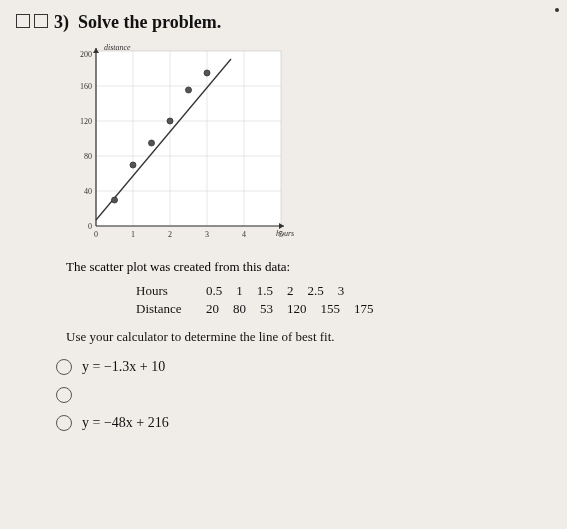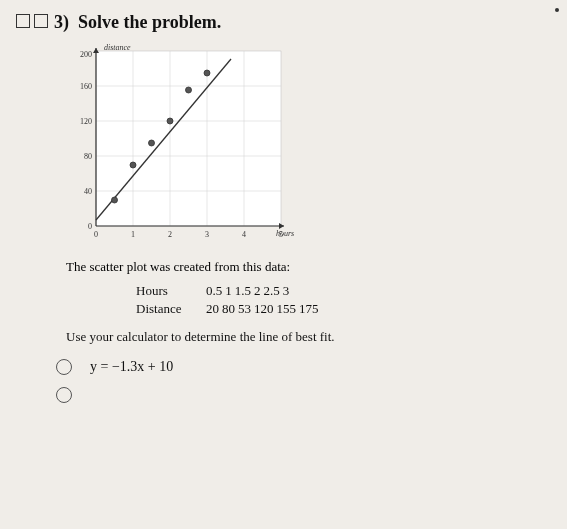--- a/index.html
+++ b/index.html
@@ -56,21 +56,21 @@
       display: flex;
       gap: 0;
       margin-bottom: 2px;
     }
     .data-label {
       width: 70px;
       font-weight: normal;
     }
     .data-values {
       display: flex;
-      gap: 3px;
+      gap: 14px;
       justify-content: center;
     }
     .calc-text {
       font-size: 13px;
       margin-left: 50px;
       margin-bottom: 14px;
     }
     .options {
       margin-left: 40px;
       display: flex;
@@ -86,21 +86,20 @@
     .radio-circle {
       width: 16px;
       height: 16px;
       border-radius: 50%;
       border: 1.5px solid #555;
       display: inline-block;
       flex-shrink: 0;
     }
     .option-text {
       font-size: 14px;
-      margin-left: 8px;
     }
     .dot-top-right {
       position: absolute;
       top: 8px;
       right: 8px;
       width: 4px;
       height: 4px;
       background: #333;
       border-radius: 50%;
     }
@@ -202,16 +201,20 @@
 <p class="calc-text">Use your calculator to determine the line of best fit.</p>
 
 <div class="options">
   <div class="option-row">
     <span class="radio-circle"></span>
     <span class="option-text">y = −1.3x + 10</span>
   </div>
   <div class="option-row">
     <span class="radio-circle"></span>
   </div>
+  <div class="option-row">
+    <span class="radio-circle"></span>
+    <span class="option-text">y = −48x + 216</span>
+  </div>
 </div>
 
 
 
 
 </body></html>

